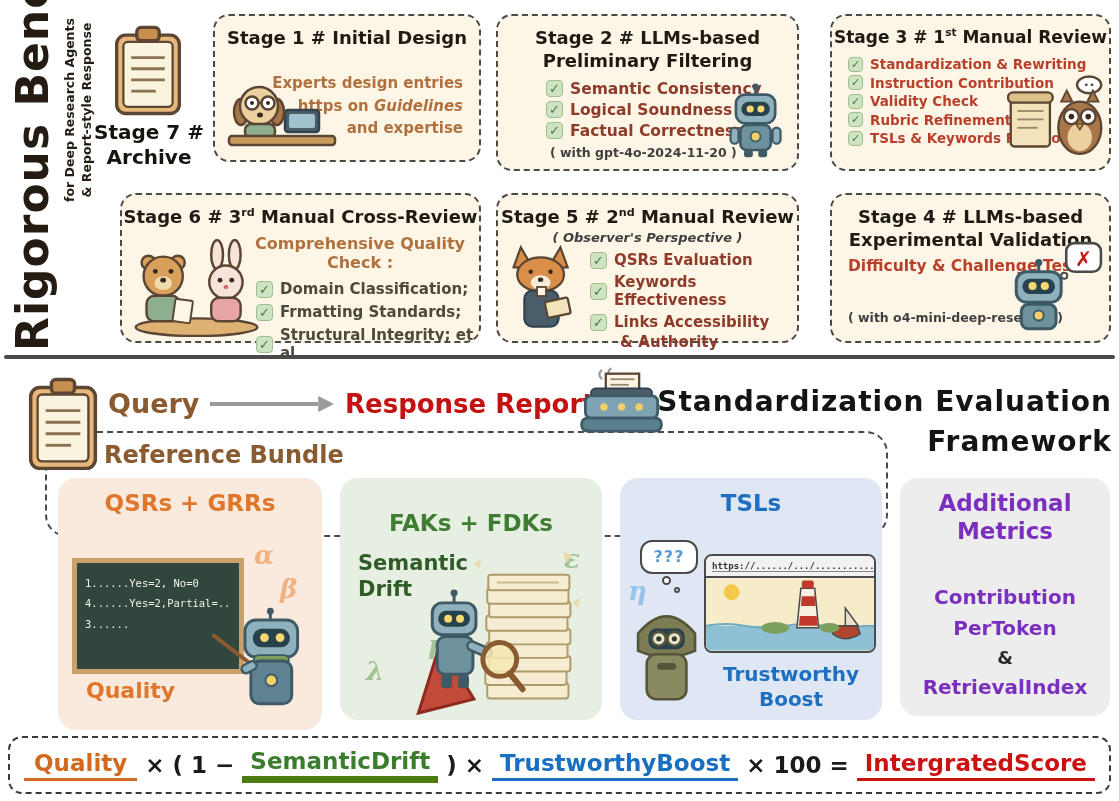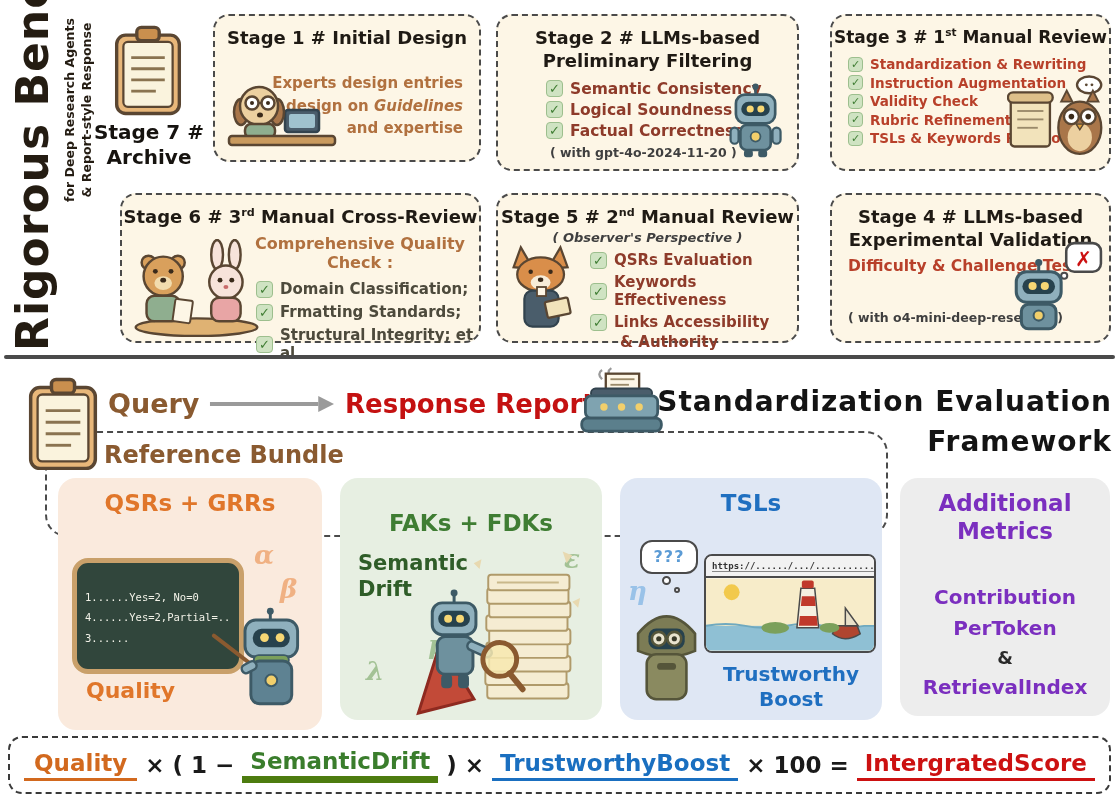--- a/index.html
+++ b/index.html
@@ -128,22 +128,22 @@
 
   .greek { position:absolute; font-size:26px; font-weight:bold; font-style:italic;
            font-family:"DejaVu Serif", serif; }
   .g-orange { color:#f0b183; } .g-green { color:#a3c295; } .g-blue { color:#99c2e8; }
   .q-ga { left:196px; top:62px; } .q-gb { left:222px; top:96px; }
   .s-ge { left:224px; top:66px; } .s-gm { left:88px; top:152px; } .s-gl { left:26px; top:178px; }
   .t-gh { left:8px; top:98px; } .t-gk { left:236px; top:106px; } .t-gt { left:228px; top:142px; }
 
   .blackboard {
     position:absolute; left:14px; top:80px; width:172px; height:116px;
-    background:#31463c; border:5px solid #c9a06a; border-radius:16px;
-    padding:24px 8px; color:#f2f2e8; font-family:"DejaVu Sans Mono", monospace;
+    background:#31463c; border:5px solid #c9a06a; border-radius:0;
+    padding:10px 8px; color:#f2f2e8; font-family:"DejaVu Sans Mono", monospace;
     font-size:10.5px; line-height:1.95;
   }
   .blackboard span { display:block; white-space:nowrap; }
   .q-robot { position:absolute; left:150px; top:122px; width:112px; height:118px; }
   .q-footer { position:absolute; left:28px; top:200px; font-size:22px; font-weight:bold; color:#e0762a; }
 
   .sem-label { position:absolute; left:18px; top:72px; font-size:21px; font-weight:bold;
                color:#2f5d28; line-height:1.25; }
   .sem-label span { display:block; }
   .sem-stack { position:absolute; left:126px; top:64px; width:116px; height:168px; }
@@ -204,21 +204,21 @@
   </svg>
   <div class="stage7-label">
     <span>Stage 7 #</span>
     <span>Archive</span>
   </div>
 
   <section class="stage-box" id="stage1">
     <h3 class="stage-title">Stage 1 # Initial Design</h3>
     <div class="s1-desc">
       <span class="line">Experts design entries</span>
-      <span class="line"><span>design on </span><i>Guidelines</i></span>
+      <span class="line"><span>https on </span><i>Guidelines</i></span>
       <span class="line">and expertise</span>
     </div>
     <svg class="s1-dog" viewBox="0 0 110 80">
       <rect x="58" y="36" width="34" height="22" rx="3" fill="#4a5d6b" stroke="#32434e" stroke-width="2.5"></rect>
       <rect x="62" y="40" width="26" height="14" rx="2" fill="#9fc2ce"></rect>
       <ellipse cx="14" cy="38" rx="7" ry="13" fill="#a9764a" stroke="#5a4632" stroke-width="2.5"></ellipse>
       <ellipse cx="50" cy="38" rx="7" ry="13" fill="#a9764a" stroke="#5a4632" stroke-width="2.5"></ellipse>
       <circle cx="32" cy="32" r="19" fill="#ecd0a0" stroke="#5a4632" stroke-width="2.5"></circle>
       <circle cx="25" cy="29" r="6.5" fill="#ffffff" stroke="#5a4632" stroke-width="2.5"></circle>
       <circle cx="41" cy="29" r="6.5" fill="#ffffff" stroke="#5a4632" stroke-width="2.5"></circle>
@@ -269,21 +269,21 @@
 
   <section class="stage-box" id="stage3">
     <h3 class="stage-title"><span>Stage 3 # 1</span><sup>st</sup><span> Manual Review</span></h3>
     <ul class="check-list">
       <li>
           <span class="check">✓</span>
           <span>Standardization &amp; Rewriting</span>
         </li>
       <li>
           <span class="check">✓</span>
-          <span>Instruction Augmentation</span>
+          <span>Instruction Contribution</span>
         </li>
       <li>
           <span class="check">✓</span>
           <span>Validity Check</span>
         </li>
       <li>
           <span class="check">✓</span>
           <span>Rubric Refinement</span>
         </li>
       <li>

